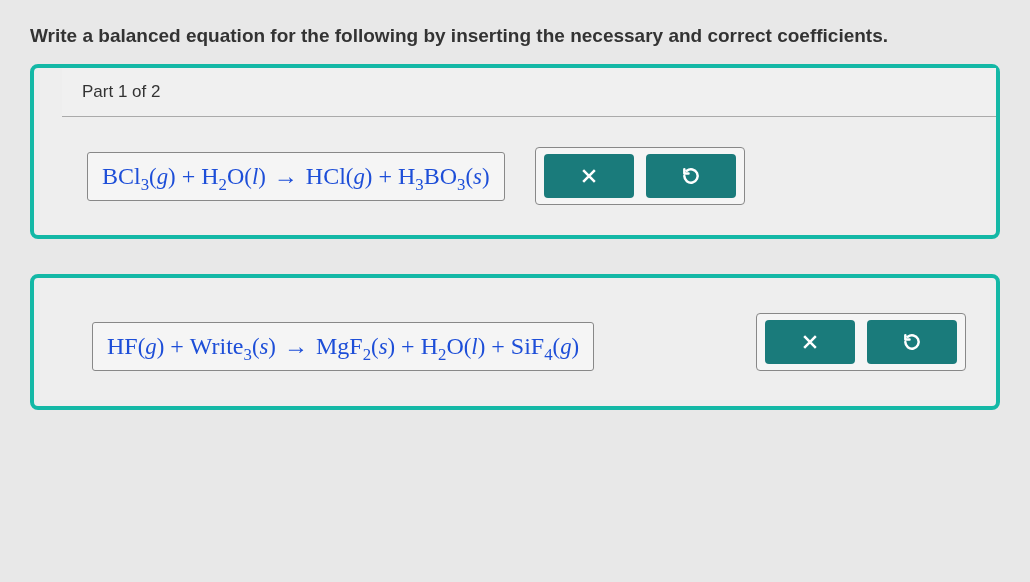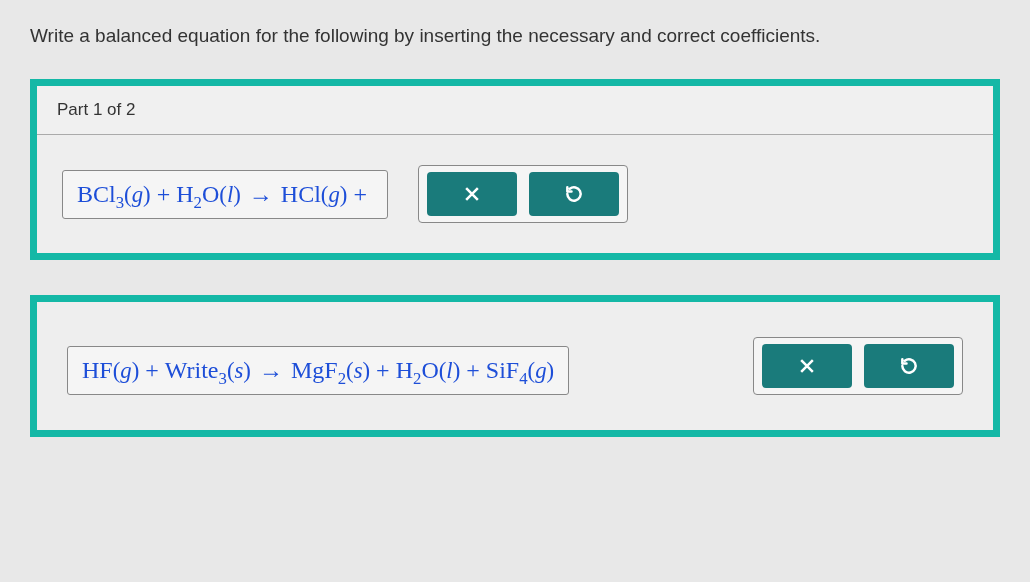--- a/index.html
+++ b/index.html
@@ -11,29 +11,30 @@
       font-family: Arial, Helvetica, sans-serif;
       background: #e8e8e8;
       width: 1030px;
       height: 582px;
       padding: 25px 30px;
       color: #2a2a2a;
     }
     .question-prompt {
       font-size: 19px;
       color: #333;
-      margin-bottom: 32px;
-      font-weight: 400;
+      margin-bottom: 17px;
+      font-weight: 700;
     }
     .part-card {
-      border: 7px solid #14b8a6;
-      border-radius: 0;
+      border: 4px solid #14b8a6;
+      border-radius: 8px;
       margin-bottom: 35px;
       background: #eee;
       position: relative;
+      padding-left: 28px;
     }
     .part-header {
       padding: 14px 20px;
       font-size: 17px;
       color: #333;
       border-bottom: 1px solid #aaa;
       background: #f0f0f0;
     }
     .part-body {
       padding: 30px 25px;
@@ -129,20 +130,23 @@
       </span>
       <span class="plus">+</span>
       <span class="chem">
         <span>H</span><sub>2</sub><span>O</span><span class="state">(<span class="state-italic">l</span>)</span>
       </span>
       <span class="arrow">→</span>
       <span class="chem">
         <span>HCl</span><span class="state">(<span class="state-italic">g</span>)</span>
       </span>
       <span class="plus">+</span>
+      <span class="chem">
+        <span>H</span><sub>3</sub><span>BO</span><sub>3</sub><span class="state">(<span class="state-italic">s</span>)</span>
+      </span>
     </div>
 
     <div class="button-group">
       <button class="btn">
         <svg viewBox="0 0 24 24">
             <path d="M5 5 L19 19 M19 5 L5 19"></path>
           </svg>
       </button>
       <button class="btn">
         <svg viewBox="0 0 24 24">

